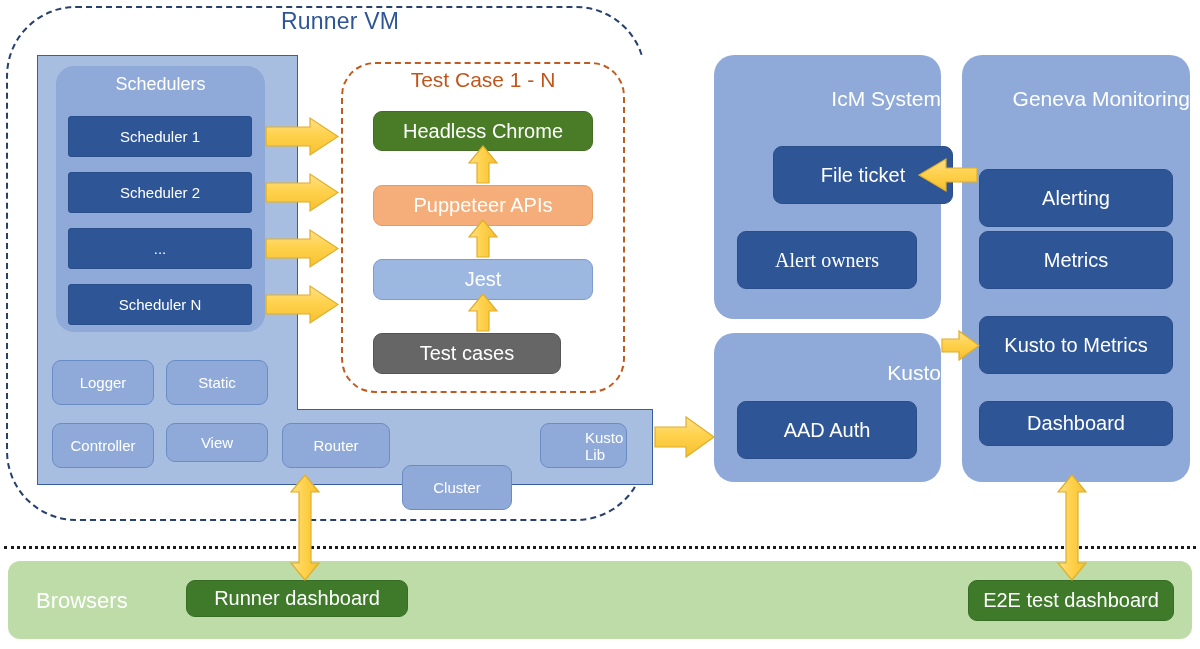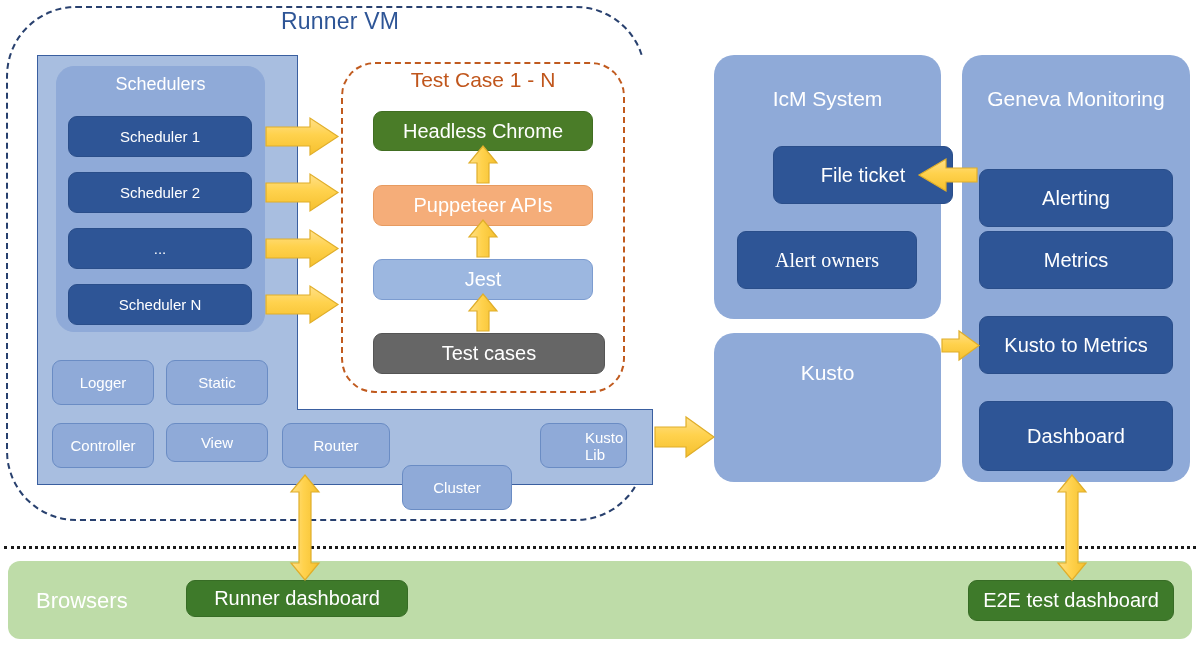--- a/index.html
+++ b/index.html
@@ -56,21 +56,21 @@
   .schedulers-title {
     left: 56px; top: 74px; width: 209px;
     text-align: center;
     color: #ffffff;
     font-size: 18px;
   }
 
   .dark-box {
     background: #2E5596;
     border: 1.3px solid #2A4E8A;
-    border-radius: 9px;
+    border-radius: 3px;
     color: #ffffff;
     display: flex;
     align-items: center;
     justify-content: center;
     font-size: 15px;
   }
   .mid-box {
     background: #8FAAD8;
     border: 1.3px solid #6A8CC4;
     border-radius: 9px;
@@ -120,33 +120,33 @@
   }
   .tc-puppeteer {
     left: 373px; top: 185px; width: 220px; height: 41px;
     background: #F5AD79; border: 1.3px solid #E79B60;
   }
   .tc-jest {
     left: 373px; top: 259px; width: 220px; height: 41px;
     background: #9CB7E0; border: 1.3px solid #7C9CD0;
   }
   .tc-testcases {
-    left: 373px; top: 333px; width: 232px; height: 41px;
+    left: 373px; top: 333px; width: 188px; height: 41px;
     background: #666666; border: 1.3px solid #555555;
   }
 
   
   .group-panel {
     background: #8FAAD8;
     border-radius: 20px;
   }
   .group-title {
     position: absolute;
     left: 0; right: 0;
-    text-align: center;
+    text-align: right;
     color: #ffffff;
     font-size: 21px;
   }
   .icm-panel    { left: 714px; top: 55px; width: 227px; height: 264px; }
   .icm-title    { top: 32px; }
   .geneva-panel { left: 962px; top: 55px; width: 228px; height: 427px; }
   .geneva-title { top: 32px; }
   .kusto-panel  { left: 714px; top: 333px; width: 227px; height: 149px; }
   .kusto-title  { top: 28px; }
 
@@ -159,21 +159,21 @@
     align-items: center;
     justify-content: center;
     font-size: 20px;
   }
   .b-fileticket  { left: 737px; top: 146px; width: 180px; height: 58px; margin-left: 36px; }
   .b-alertowners { left: 737px; top: 231px; width: 180px; height: 58px; font-family: Liberation Serif, serif; }
   .b-aadauth     { left: 737px; top: 401px; width: 180px; height: 58px; }
   .b-alerting    { left: 979px; top: 146px; width: 194px; height: 58px; margin-top: 23px; }
   .b-metrics     { left: 979px; top: 231px; width: 194px; height: 58px; }
   .b-kusto2m     { left: 979px; top: 316px; width: 194px; height: 58px; }
-  .b-dashboard   { left: 979px; top: 401px; width: 194px; height: 70px; }
+  .b-dashboard   { left: 979px; top: 401px; width: 194px; height: 45px; }
 
   
   .separator {
     left: 4px; top: 546px; width: 1192px; height: 0;
     border-top: 3px dotted #1A1A1A;
   }
 
   
   .browsers-band {
     left: 8px; top: 561px; width: 1184px; height: 78px;
@@ -241,20 +241,21 @@
 
   <div class="abs group-panel icm-panel">
     <div class="group-title icm-title">IcM System</div>
   </div>
   <div class="abs g-box b-fileticket">File ticket</div>
   <div class="abs g-box b-alertowners">Alert owners</div>
 
   <div class="abs group-panel kusto-panel">
     <div class="group-title kusto-title">Kusto</div>
   </div>
+  <div class="abs g-box b-aadauth">AAD Auth</div>
 
   <div class="abs group-panel geneva-panel">
     <div class="group-title geneva-title">Geneva Monitoring</div>
   </div>
   <div class="abs g-box b-alerting">Alerting</div>
   <div class="abs g-box b-metrics">Metrics</div>
   <div class="abs g-box b-kusto2m">Kusto to Metrics</div>
   <div class="abs g-box b-dashboard">Dashboard</div>
 
   <div class="abs separator"></div>

